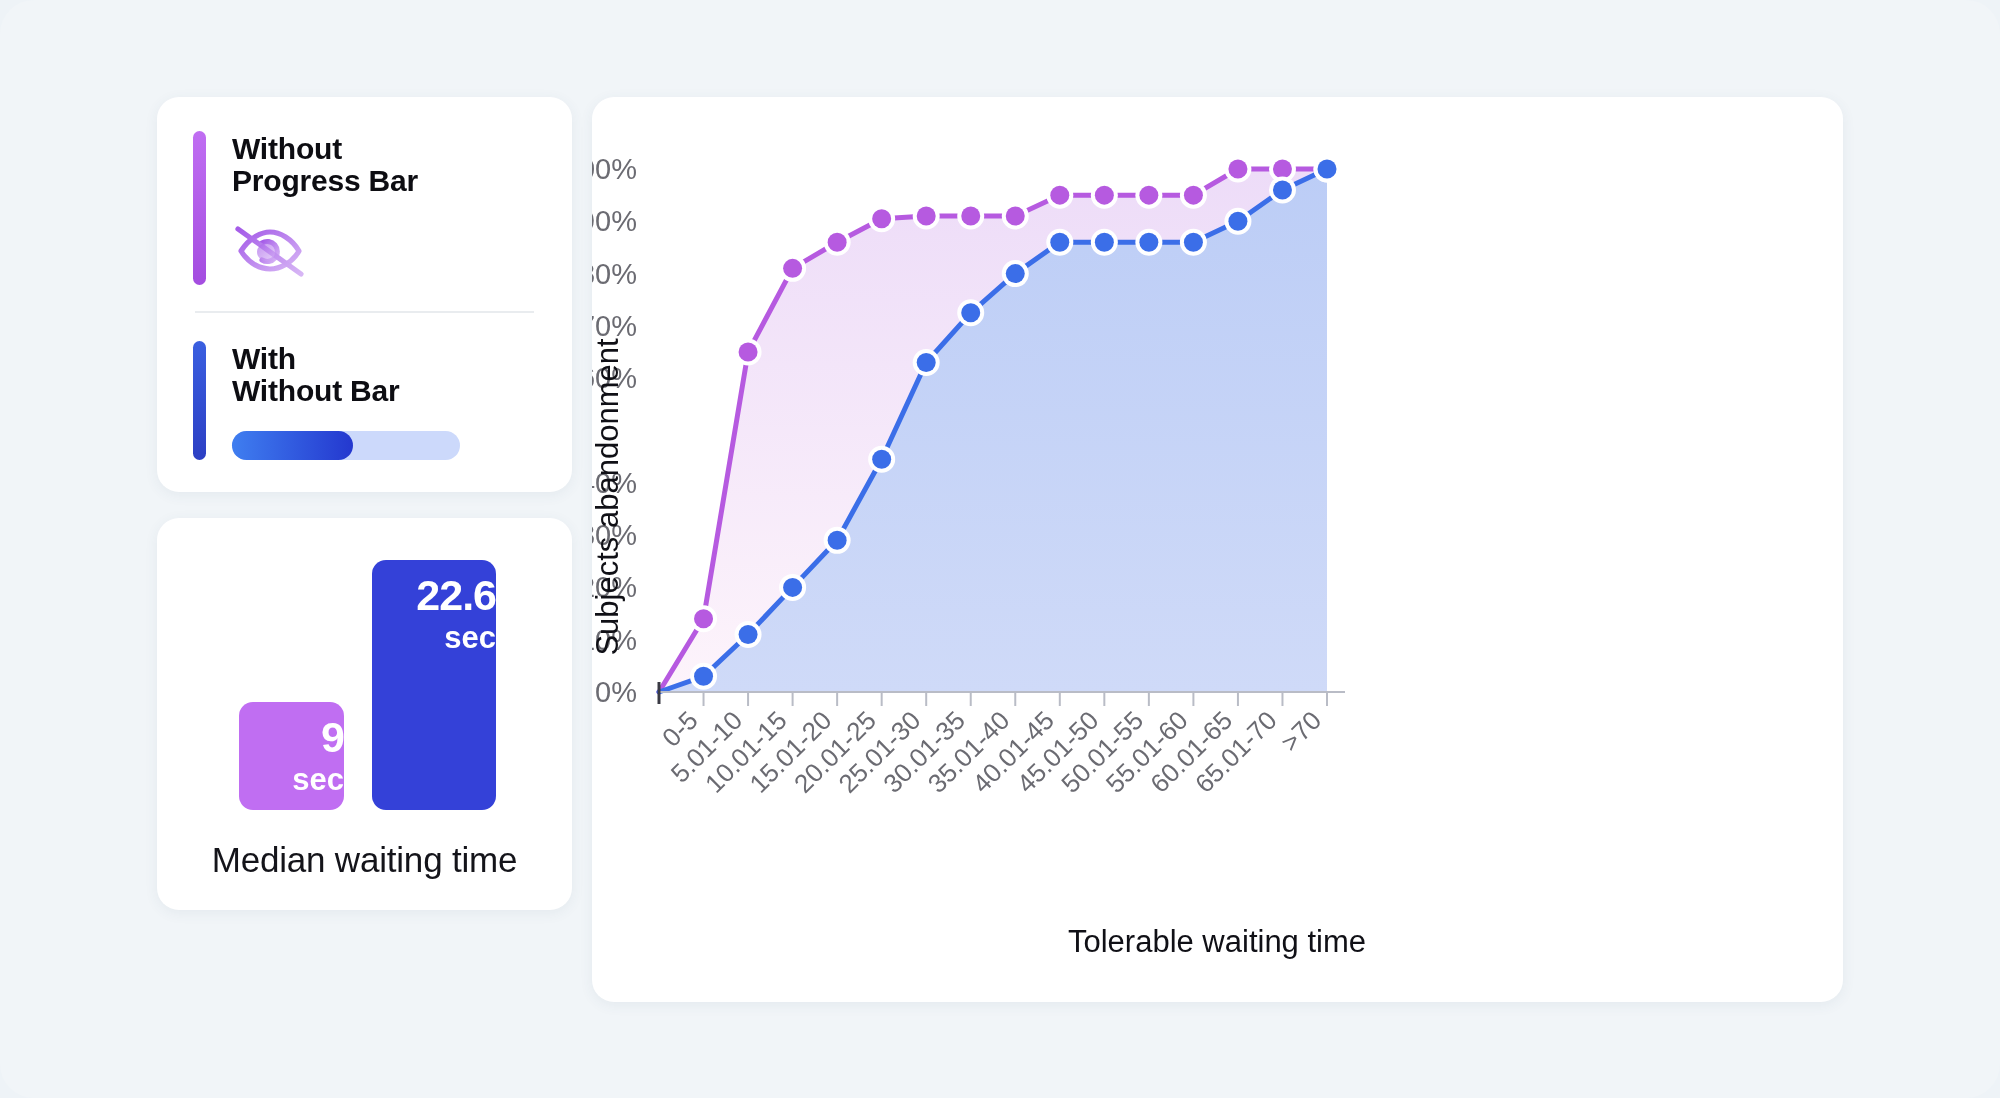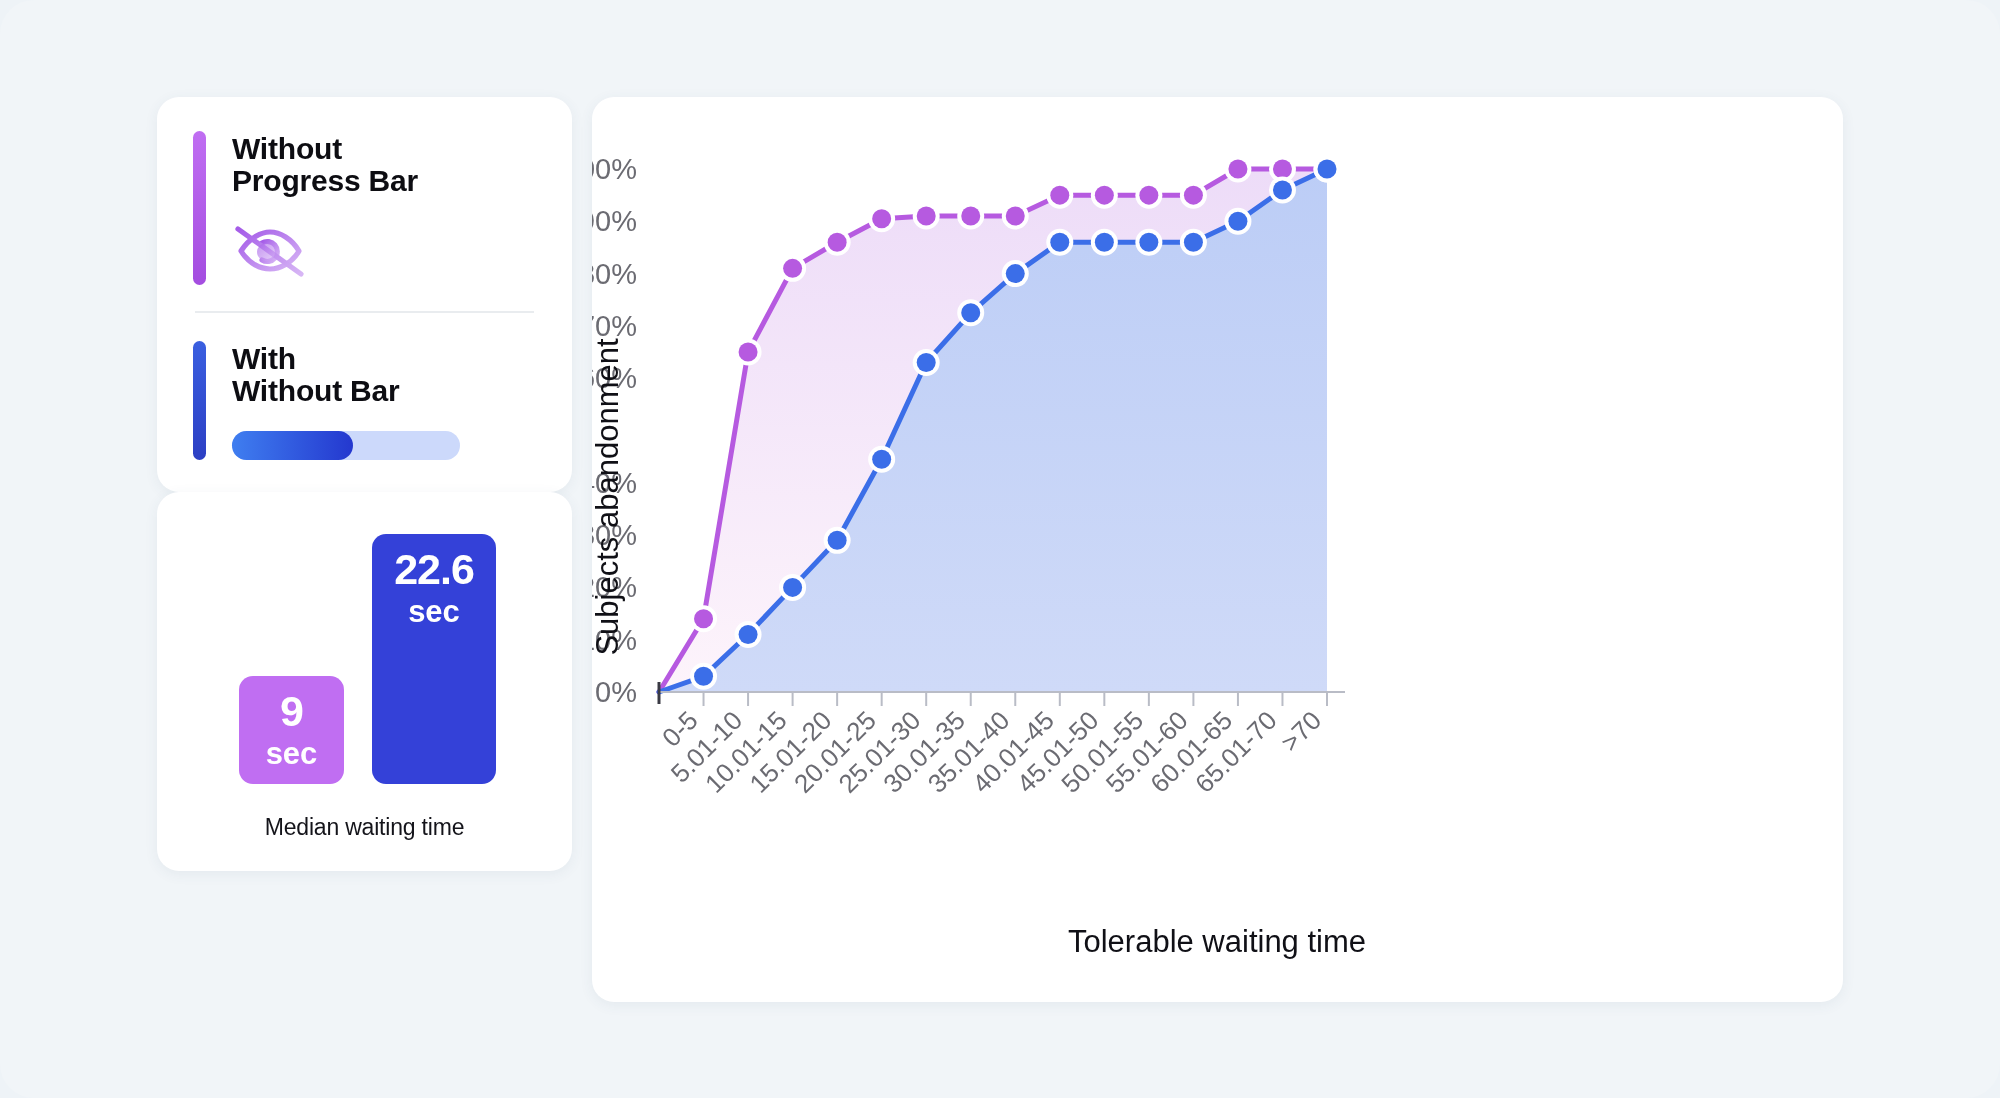--- a/index.html
+++ b/index.html
@@ -14,21 +14,21 @@
     width:2000px; height:1098px;
     background:#f1f5f8;
     border-radius:34px;
   }
 
   
   #left-col {
     position:absolute;
     left:157px; top:97px;
     width:415px;
-    display:flex; flex-direction:column; 
+    display:flex; flex-direction:column; gap:26px;
   }
   .card {
     background:#ffffff;
     border-radius:22px;
     box-shadow:0 3px 14px rgba(60,80,110,.07);
   }
 
   
   #legend-card { padding:34px 36px 32px 36px; }
   .legend-row { display:flex; gap:26px; }
@@ -61,29 +61,29 @@
   
   #median-card { padding:34px 0 30px 0; }
   #bars-wrap {
     height:258px;
     display:flex; align-items:flex-end; justify-content:center;
     gap:28px; padding-left:6px;
   }
   .stat-bar {
     border-radius:14px; color:#fff;
     display:flex; flex-direction:column; justify-content:flex-start;
-    padding:14px 0 0 0; text-align:center;
+    padding:14px 0 0 0; text-align:right;
   }
   .stat-bar.purple { width:105px; height:108px; background:#c06ef2; }
   .stat-bar.blue   { width:124px; height:250px; background:#3441d8; }
   .stat-num  { font-size:43px; font-weight:800; line-height:1; letter-spacing:-1px; }
   .stat-unit { font-size:31px; font-weight:800; margin-top:5px; line-height:1; }
   #median-caption {
     text-align:center; margin-top:30px;
-    font-size:23px; font-weight:500; color:#14141a; letter-spacing:-.2px;
+    font-size:35px; font-weight:500; color:#14141a; letter-spacing:-.2px;
   }
 
   
   #chart-card {
     position:absolute;
     left:592px; top:97px;
     width:1251px; height:905px;
     background:#ffffff;
     border-radius:22px;
     box-shadow:0 3px 14px rgba(60,80,110,.07);

